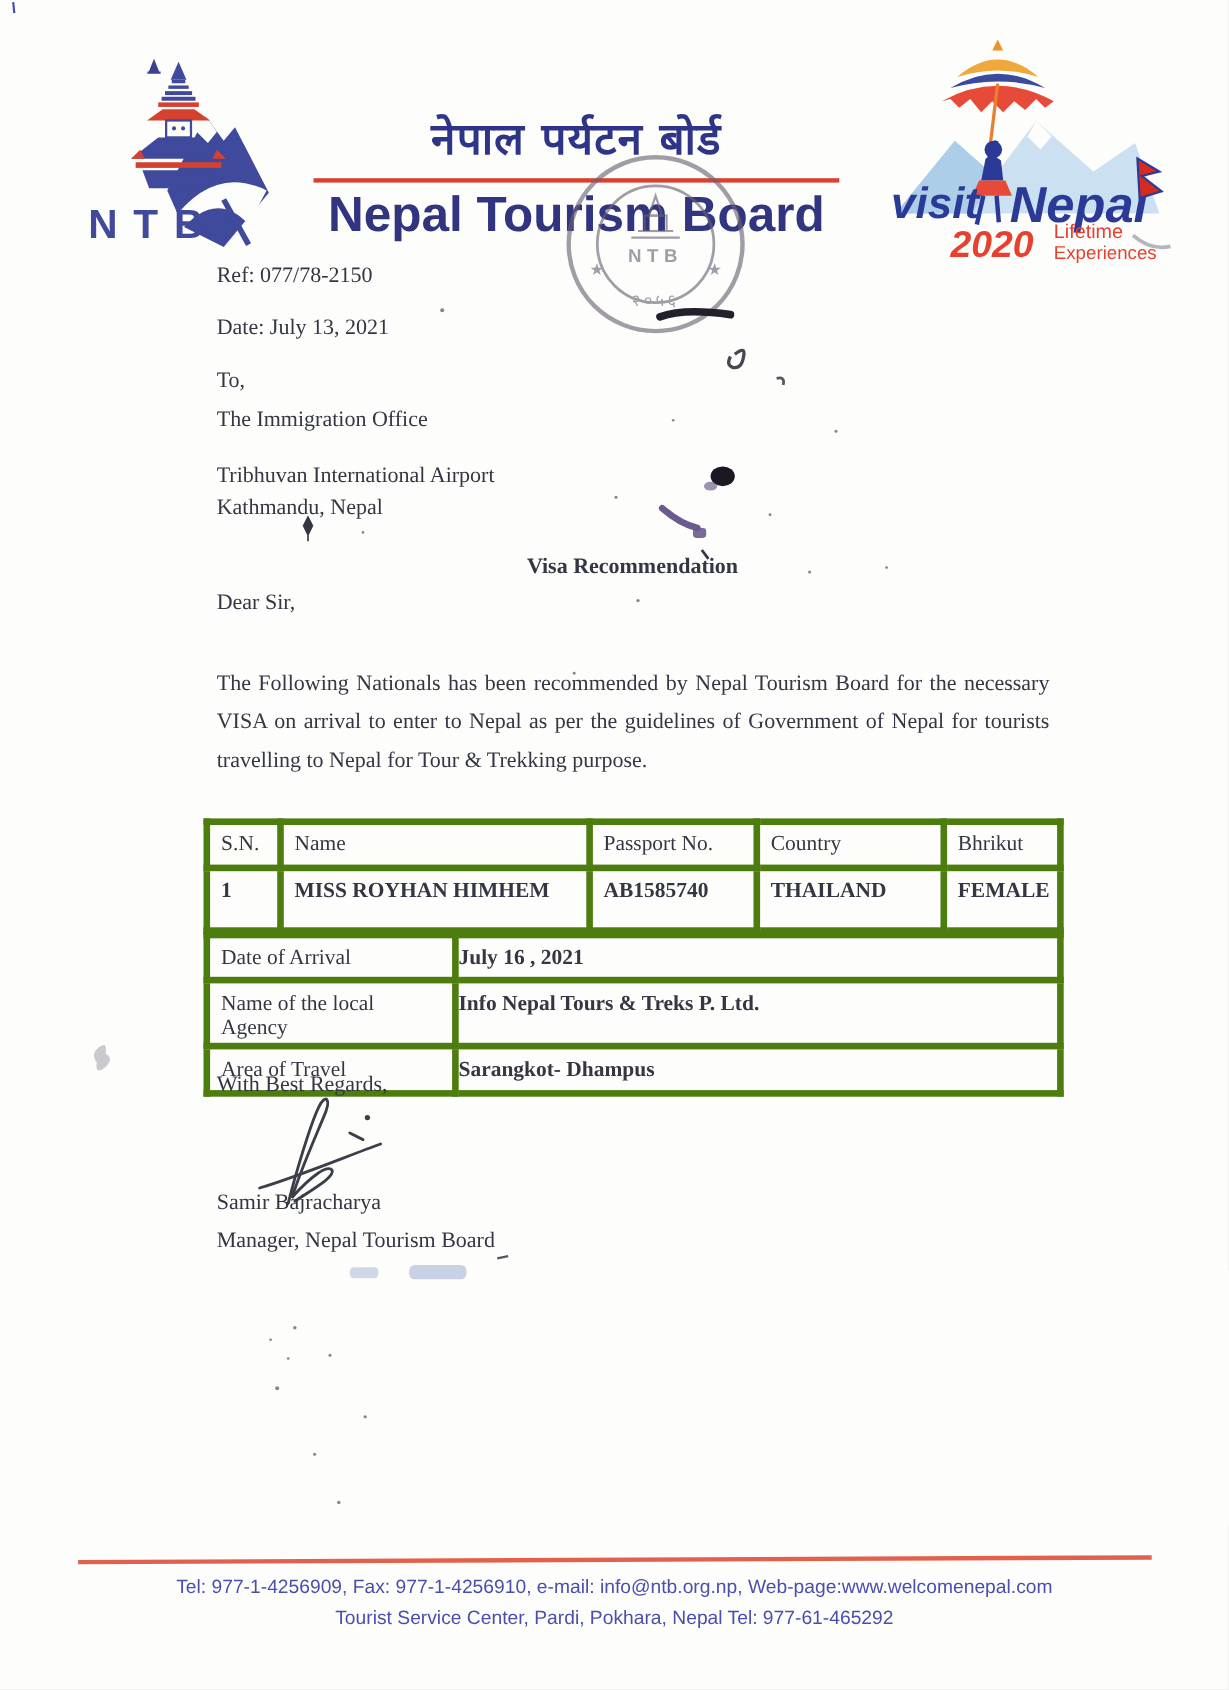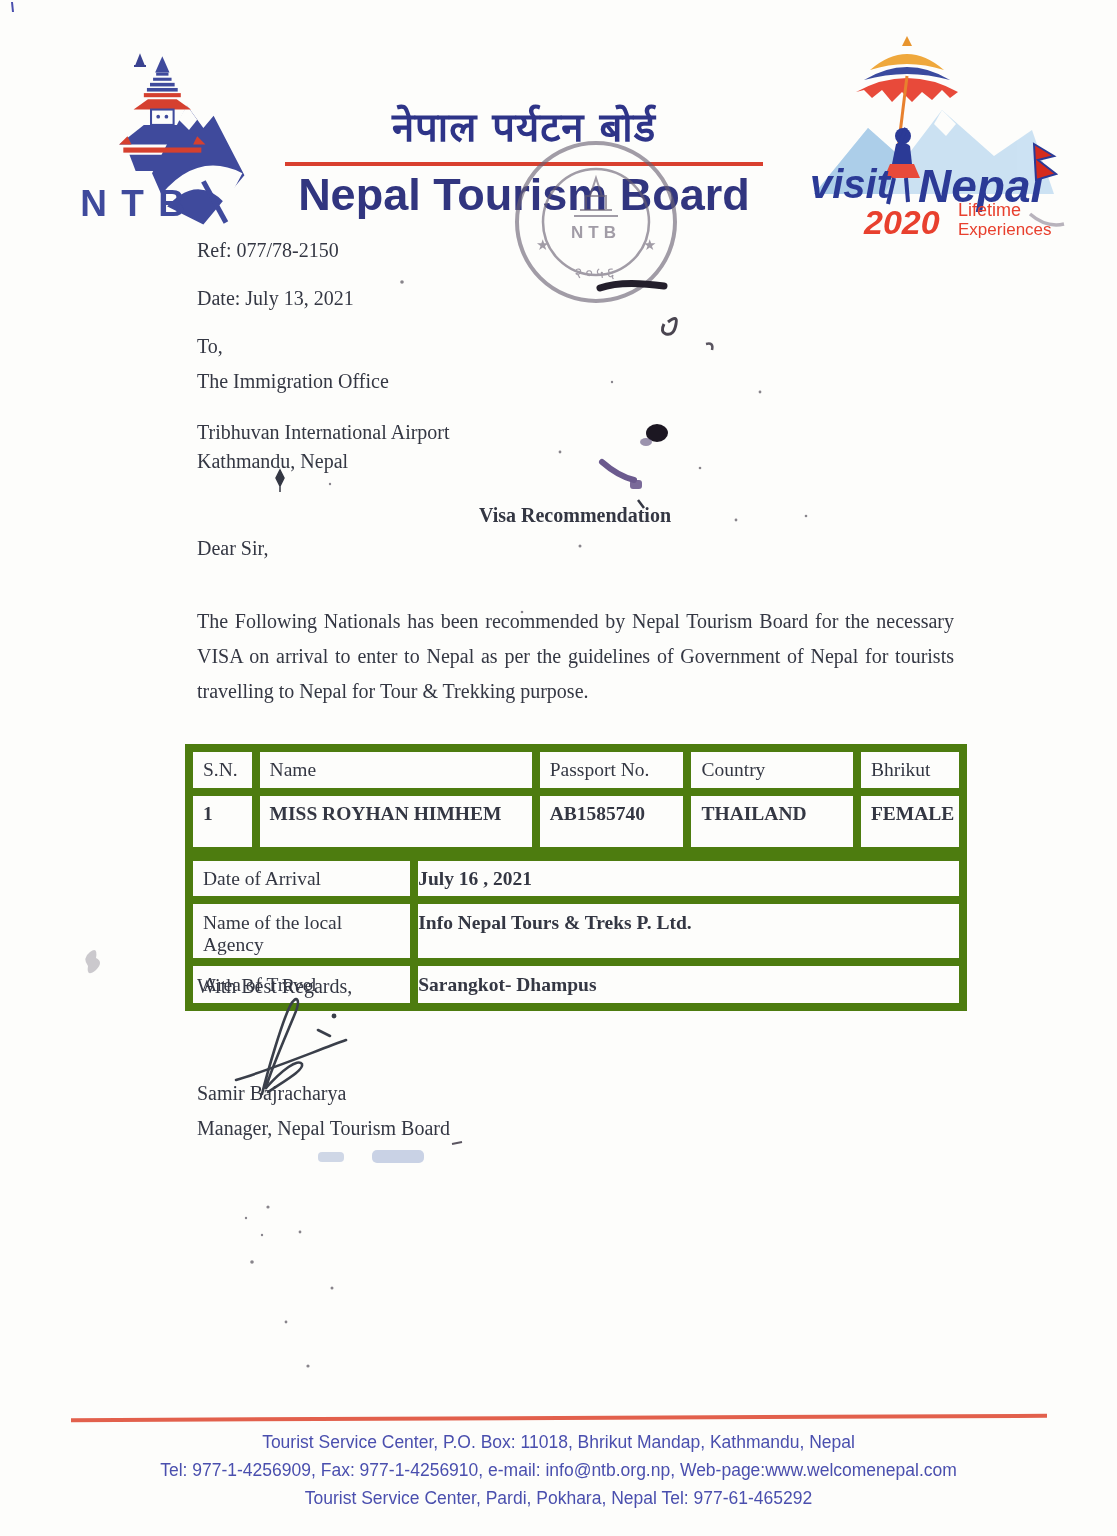--- a/index.html
+++ b/index.html
@@ -40,21 +40,21 @@
   .subject{left:197px;top:503px;width:756px;text-align:center;font-weight:bold;font-size:20px;}
   .salutation{left:197px;top:536px;}
   .body-par{
     left:197px;top:604px;width:757px;
     font-size:20px;line-height:35px;text-align:justify;color:#343743;
   }
   
   .tbl-wrap{left:185px;top:744px;width:782px;}
   table{border-collapse:collapse;width:782px;table-layout:fixed;
         font-family:"Liberation Serif", serif;font-size:19.5px;color:#343743;}
-  td{border:8px solid #4d7c0f;padding:2px 10px;vertical-align:middle;overflow:hidden;}
+  td{border:6px solid #4d7c0f;padding:2px 10px;vertical-align:middle;overflow:hidden;}
   .hdr-row td{height:32px;}
   .data-row td{height:42px;vertical-align:top;padding-top:7px;font-weight:bold;}
   .detail-tbl{margin-top:-2px;}
   .detail-row-0 td{height:31px;}
   .detail-row-1 td{height:40px;vertical-align:top;padding-top:8px;}
   .detail-row-2 td{height:33px;}
   .detail-val{font-weight:bold;padding-left:0;font-family:Liberation Serif, serif;}
   
   .regards{left:197px;top:974px;}
   .signature{position:absolute;left:222px;top:994px;width:160px;height:104px;}
@@ -225,21 +225,20 @@
       <path d="M96,36 L108,42"></path>
     </g>
     <circle cx="112" cy="22" r="2.4" fill="#3a3f4a"></circle>
   </svg>
 
   <div class="abs ink signer-name">Samir Bajracharya</div>
   <div class="abs ink signer-title">Manager, Nepal Tourism Board</div>
 
   <div class="footer-rule"></div>
   <div class="footer">
-    <div>Tourist Service Center, P.O. Box: 11018, Bhrikut Mandap, Kathmandu, Nepal</div>
     <div>Tel: 977-1-4256909, Fax: 977-1-4256910, e-mail: info@ntb.org.np, Web-page:www.welcomenepal.com</div>
     <div>Tourist Service Center, Pardi, Pokhara, Nepal Tel: 977-61-465292</div>
   </div>
 
   <svg class="artifacts" viewBox="0 0 1117 1536">
 
     <line x1="12" y1="2" x2="13" y2="12" stroke="#4a4fae" stroke-width="2"></line>
     <path d="M140,56 L144,66 L136,66 Z M134,66 L146,66" fill="#3a4290" stroke="#3a4290" stroke-width="2"></path>
 
     <path d="M600,288 Q622,280 664,286" stroke="#241f2c" stroke-width="7" fill="none" stroke-linecap="round"></path>

